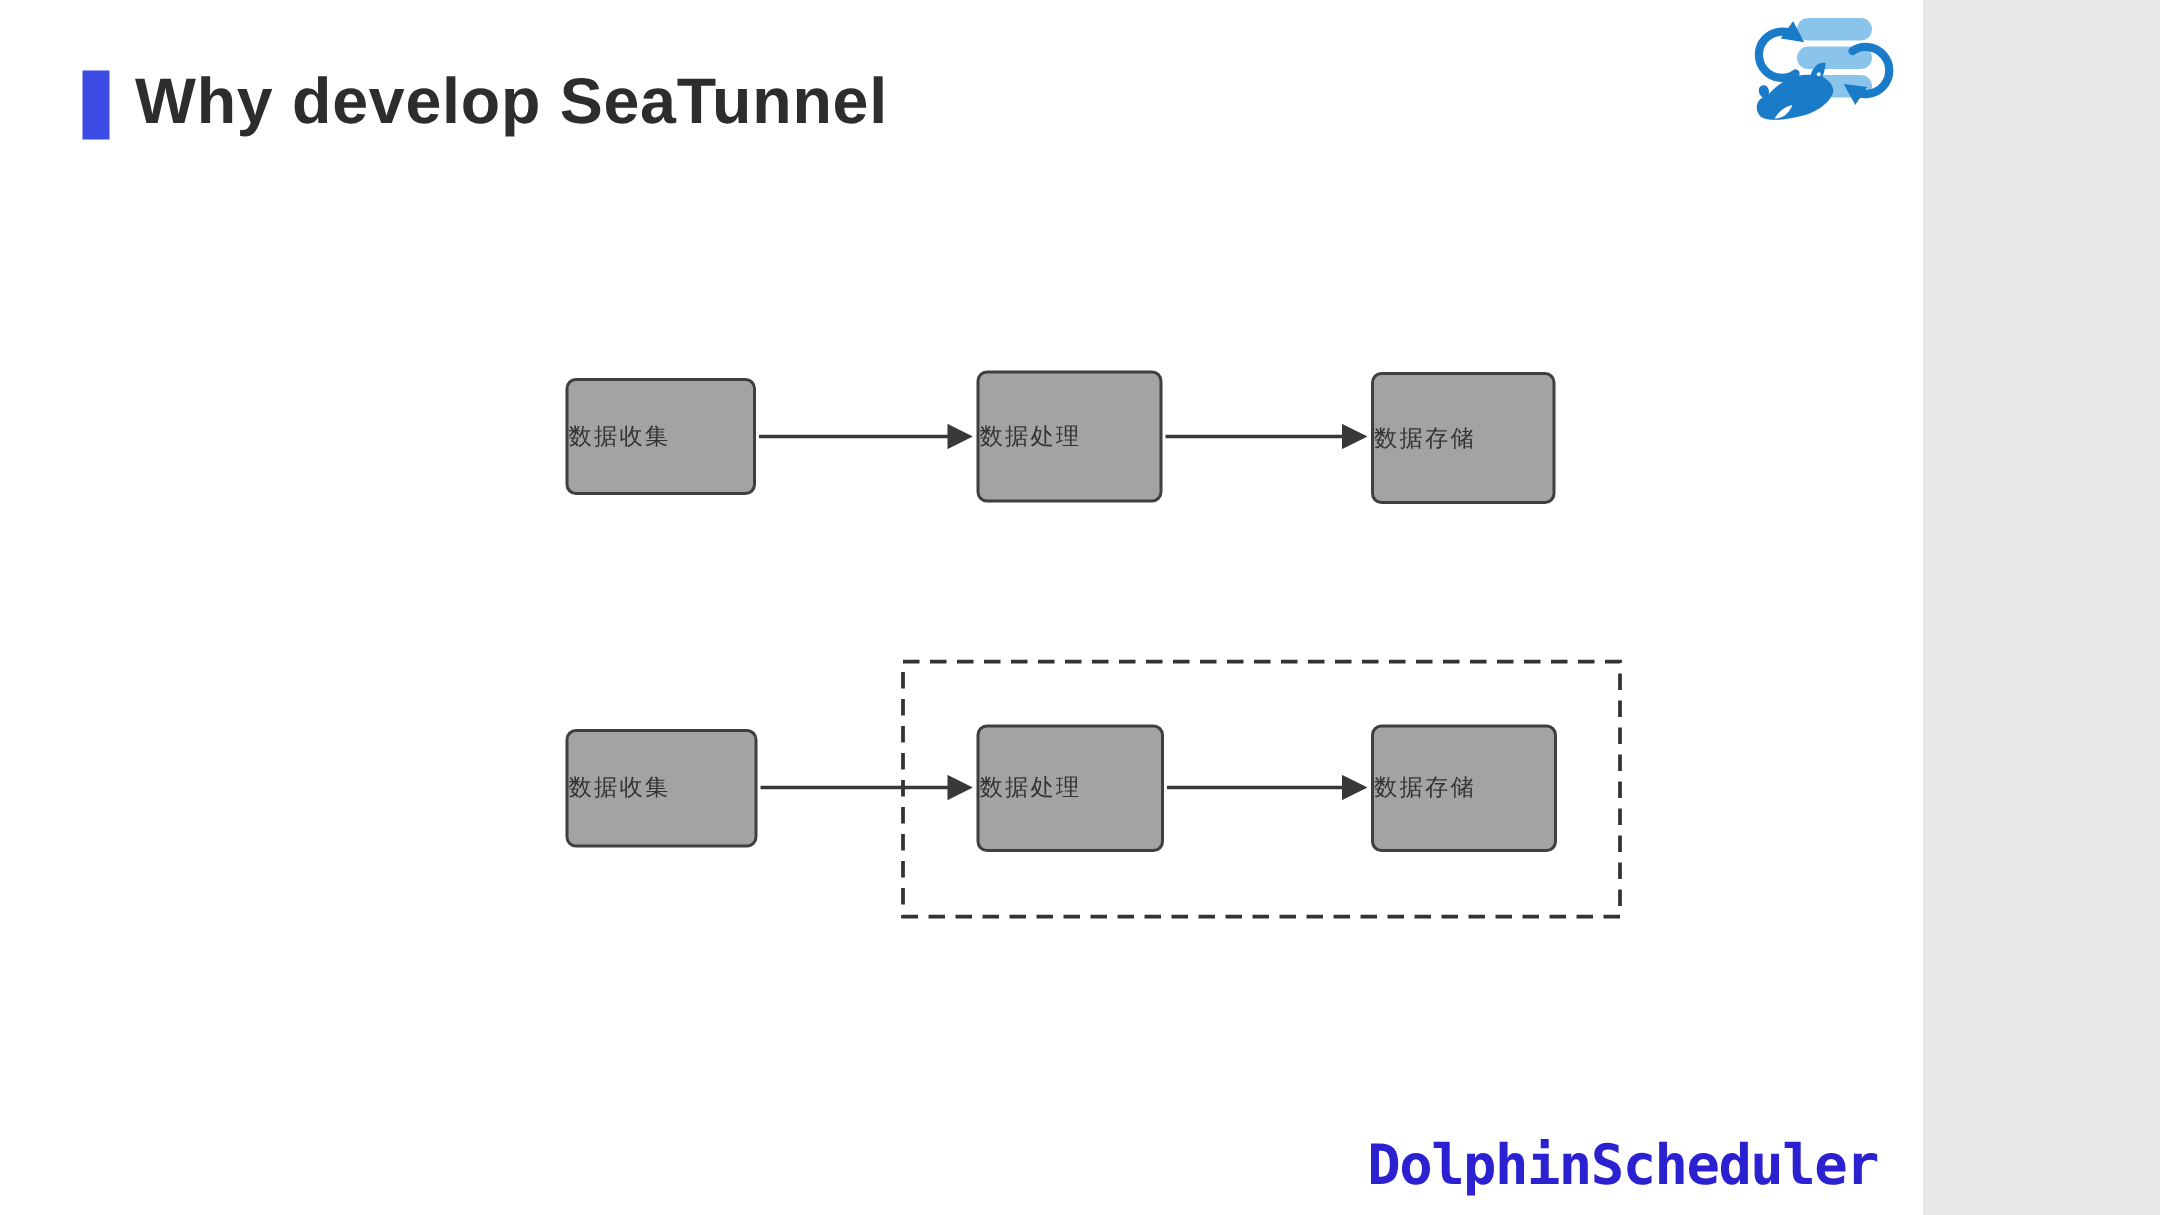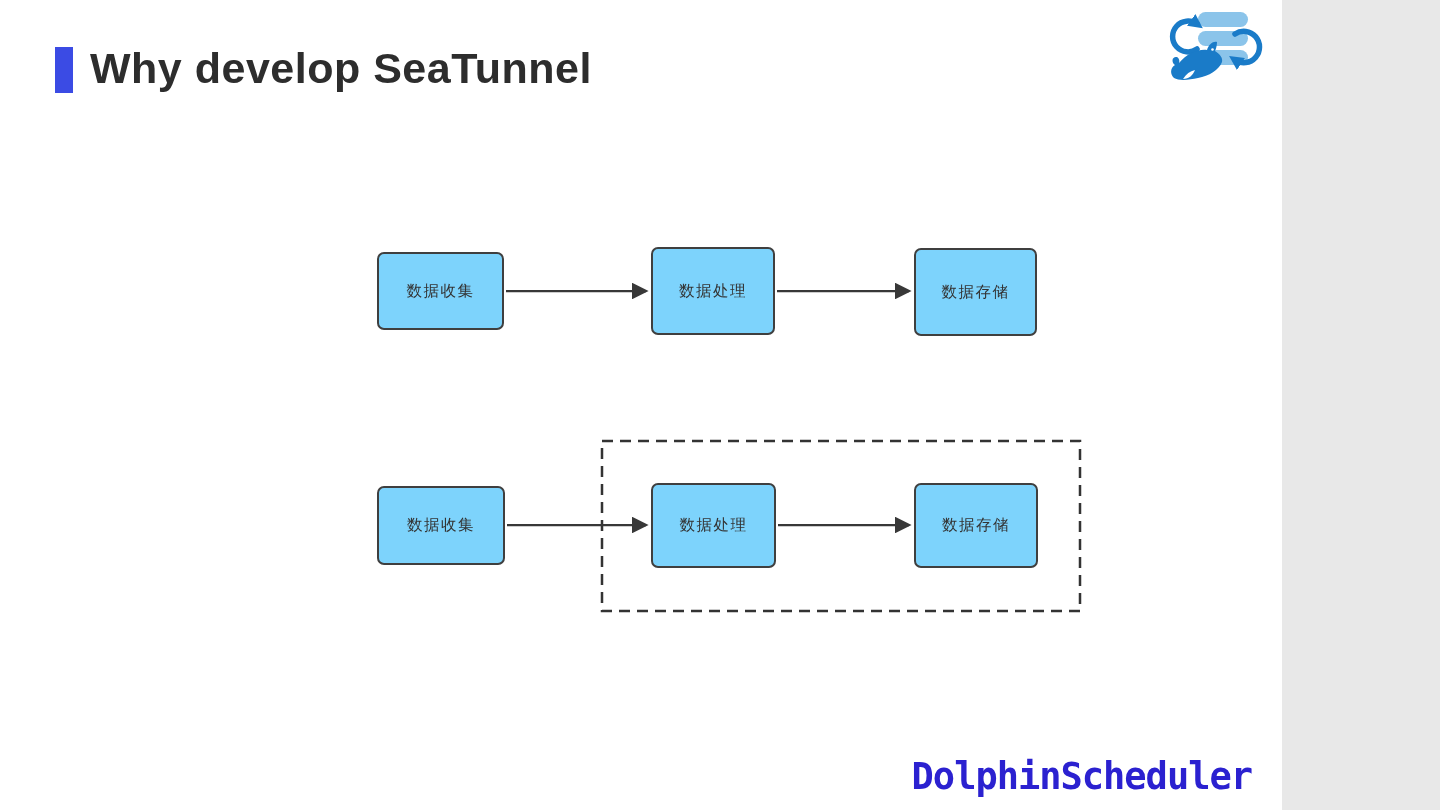--- a/index.html
+++ b/index.html
@@ -40,26 +40,25 @@
   
   .connectors {
     position: absolute;
     left: 0; top: 0;
     width: 1440px; height: 810px;
     pointer-events: none;
   }
   .node {
     position: absolute;
     box-sizing: border-box;
-    background: #7dd3fc;
+    background: #a3a3a3;
     border: 2.5px solid #3f3f3f;
     border-radius: 7px;
     display: flex;
     align-items: center;
-    justify-content: center;
     font-size: 15.5px;
     color: #333333;
     letter-spacing: 1.5px;
   }
 
   
   .brand {
     position: absolute;
     right: 30px; bottom: 12px;
     font-family: "DejaVu Sans Mono", monospace;

